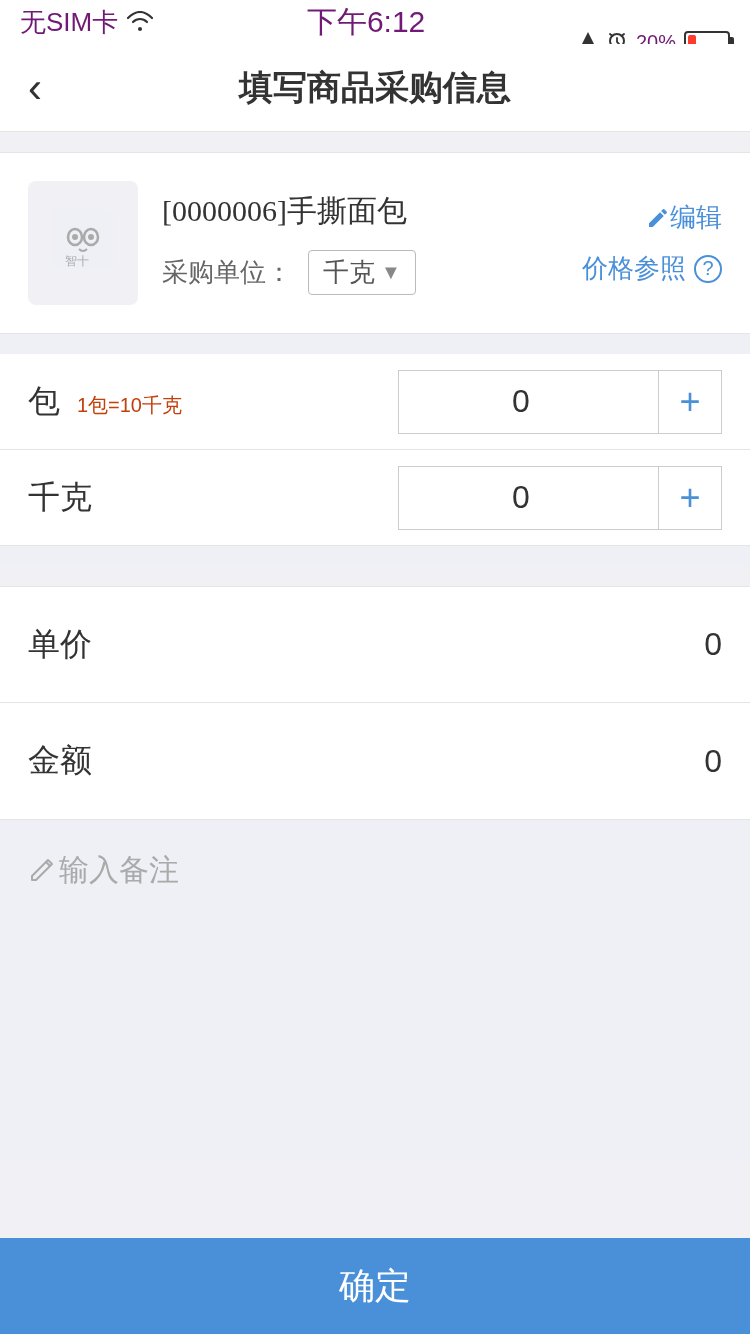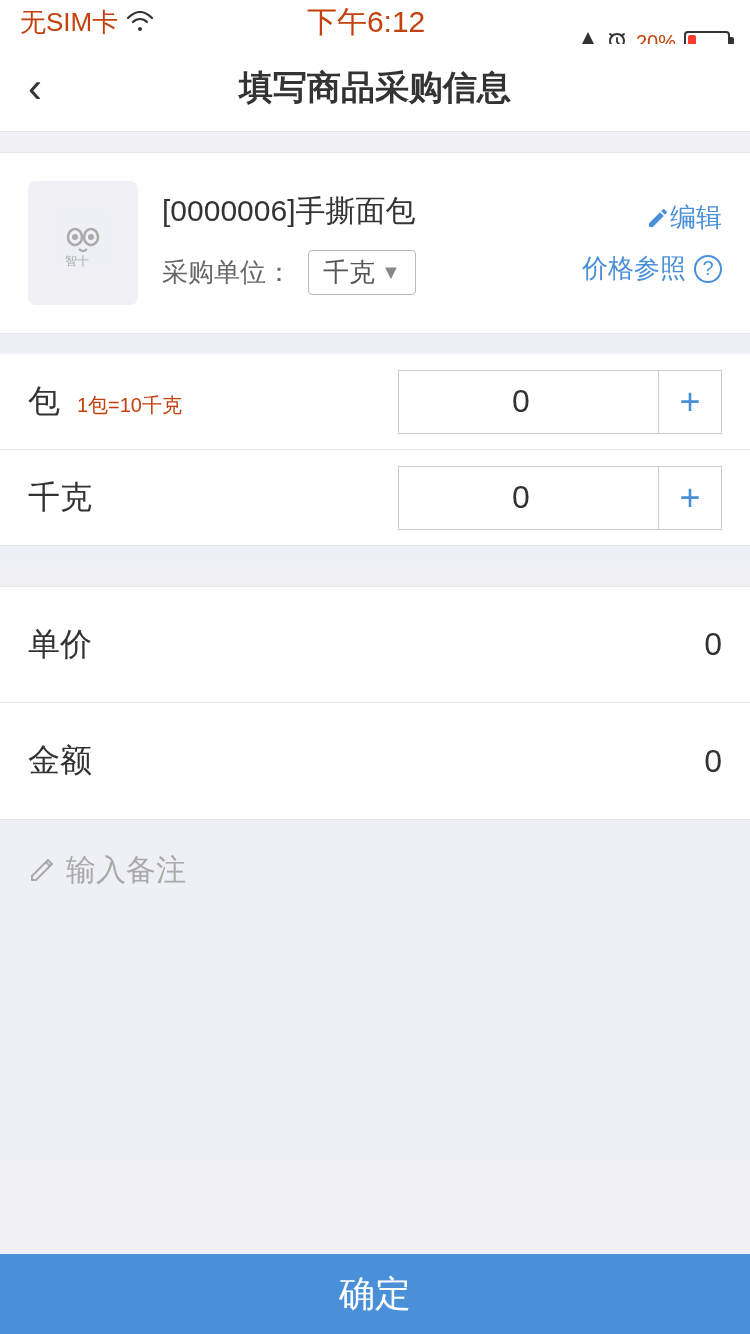--- a/index.html
+++ b/index.html
@@ -16,21 +16,21 @@
     
     .status-bar {
       width: 750px;
       height: 44px;
       background: #fff;
       display: flex;
       align-items: center;
       justify-content: space-between;
       padding: 0 20px;
       font-size: 26px;
-      color: #c2410c;
+      color: #701a75;
       gap: 20px;
     }
     .status-bar-left {
       display: flex;
       align-items: center;
       gap: 8px;
     }
     .status-bar-center {
       font-size: 30px;
       font-weight: 500;
@@ -128,20 +128,21 @@
       font-size: 20px;
     }
     .product-owl {
       font-size: 36px;
       color: #999;
     }
     .product-info {
       display: flex;
       flex-direction: column;
       gap: 18px;
+      font-family: Liberation Serif, serif;
     }
     .product-name {
       font-size: 30px;
       color: #333;
       font-weight: 500;
     }
     .product-unit-row {
       display: flex;
       align-items: center;
       gap: 16px;
@@ -301,40 +302,40 @@
       color: #333;
     }
 
     
     .remark-section {
       background: #eef0f5;
       padding: 30px 28px;
       margin-top: 0;
       display: flex;
       align-items: flex-start;
-      gap: 8px;
+      gap: 1px;
       min-height: 340px;
     }
     .pencil-icon {
       font-size: 30px;
       color: #aaa;
       margin-top: 4px;
     }
     .remark-placeholder {
       font-size: 30px;
       color: #aaa;
     }
 
     
     .confirm-btn {
       position: fixed;
       bottom: 0;
       left: 0;
       width: 750px;
-      height: 80px;
+      height: 96px;
       background: #4a90d9;
       color: #fff;
       font-size: 36px;
       display: flex;
       align-items: center;
       justify-content: center;
       cursor: pointer;
       border: none;
     }
   </style>

